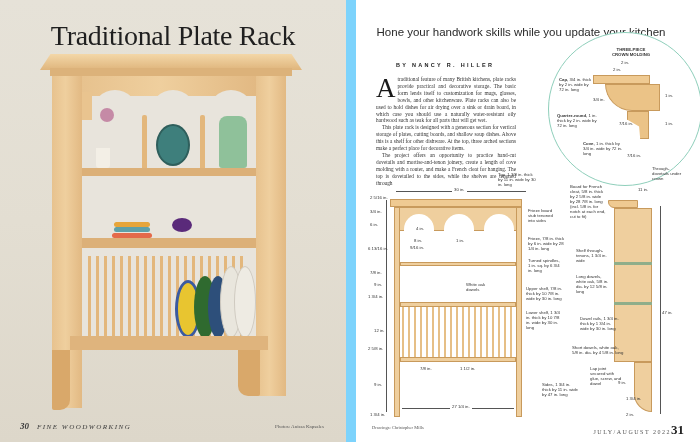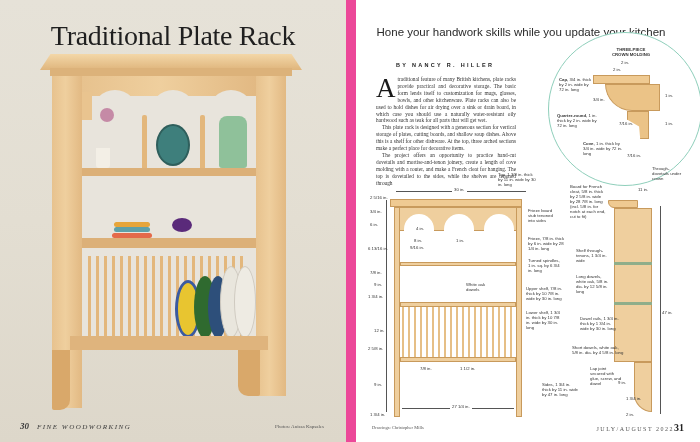--- a/index.html
+++ b/index.html
@@ -1,19 +1,19 @@
 <!DOCTYPE html>
 <html><head>
 <meta charset="utf-8">
 <style>
   * { box-sizing: border-box; margin: 0; padding: 0; }
   html, body { width: 700px; height: 442px; overflow: hidden; background: #a9a9a9; }
   body { position: relative; font-family: "Liberation Sans", sans-serif; }
 
-  .spread { position: absolute; left: 0; top: 0; width: 700px; height: 442px; background: #ec4899; }
+  .spread { position: absolute; left: 0; top: 0; width: 700px; height: 442px; background: #7dd3fc; }
 
   
   .page-left { position: absolute; left: 0; top: 0; width: 346px; height: 442px;
     background: linear-gradient(180deg, #e6e2d8 0%, #e3ded2 50%, #ddd7ca 100%); overflow: hidden; }
   .page-left .title { position: absolute; left: 0; width: 346px; top: 20px; text-align: center;
     font-family: "Liberation Serif", serif; font-size: 28px; color: #1f1f1f; letter-spacing: -0.3px; }
 
   
   .rack { position: absolute; left: 0; top: 0; width: 346px; height: 442px; }
   .wood { background: linear-gradient(90deg, #e7c28e, #efcf9e 45%, #e2b983); }
@@ -30,21 +30,21 @@
   .body-text { position: absolute; left: 20px; top: 76px; width: 140px; font-family: "Liberation Serif", serif; font-size: 5.3px; line-height: 6.9px; color: #333; text-align: justify; }
   .body-text p { text-indent: 6px; }
   .body-text p.first { text-indent: 0; }
   .dropcap { float: left; font-family: "Liberation Serif", serif; font-size: 27px; line-height: 22px; margin: 1px 2px 0 0; color: #1a1a1a; }
 
   .lbl { position: absolute; font-size: 4.3px; line-height: 5px; color: #333; }
   .lbl b { font-weight: bold; }
   .dim { position: absolute; font-size: 4.3px; color: #333; white-space: nowrap; }
   .circle { position: absolute; left: 192px; top: 32px; width: 154px; height: 154px; border: 1px solid #8fcfbb; border-radius: 50%; background: #fff; }
   .footer-right { position: absolute; right: 16px; top: 422px; font-family: "Liberation Serif", serif; font-size: 6px; letter-spacing: 1.5px; color: #555; }
-  .footer-right .pn { font-size: 10px; font-weight: bold; color: #222; letter-spacing: 0; margin-left: 0; }
+  .footer-right .pn { font-size: 13px; font-weight: bold; color: #222; letter-spacing: 0; margin-left: 0; }
   .credit-right { position: absolute; left: 16px; top: 425px; font-family: "Liberation Serif", serif; font-size: 4.5px; color: #555; }
   .line { position: absolute; background: #555; }
 </style>
 </head>
 <body>
 
 <div class="spread">
 
   <div class="page-left">
     <div class="title">Traditional Plate Rack</div>

